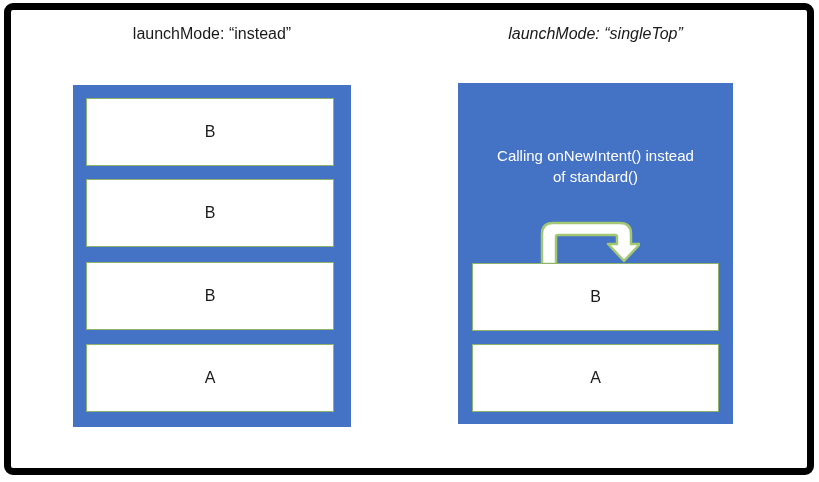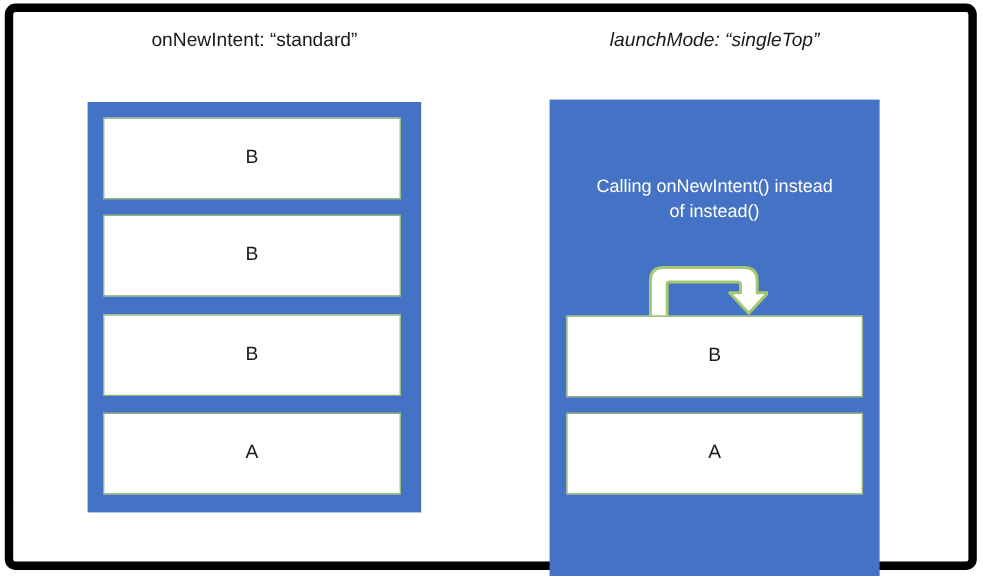--- a/index.html
+++ b/index.html
@@ -15,21 +15,21 @@
     background:transparent;
   }
   .panel-title{
     position:absolute;top:24px;font-size:16px;line-height:19px;
     text-align:center;letter-spacing:0;
   }
   .panel-title.left{left:73px;width:278px;}
   .panel-title.right{left:458px;width:275px;font-style:italic;}
   .stack{position:absolute;background:var(--container-blue,#4472C4);}
   .stack.left{left:73px;top:85px;width:278px;height:342px;}
-  .stack.right{left:458px;top:83px;width:275px;height:397px;}
+  .stack.right{left:458px;top:83px;width:275px;height:341px;}
   .abox{
     position:absolute;background:#fff;
     border:1px solid var(--box-border-green,#8fb36a);
     display:flex;align-items:center;justify-content:center;
     font-size:16px;color:var(--text-black,#1a1a1a);
   }
   .stack.left .abox{left:13px;width:246px;height:66px;}
   .stack.left .abox.b1{top:13px;}
   .stack.left .abox.b2{top:94px;}
   .stack.left .abox.b3{top:177px;}
@@ -51,21 +51,21 @@
     stroke-linejoin:round;
   }
 </style>
 </head>
 <body>
 
 <div class="scene">
 
   <div class="frame"></div>
 
-  <div class="panel-title left">onNewIntent: “standard”</div>
+  <div class="panel-title left">launchMode: “instead”</div>
 
   <div class="panel-title right">launchMode: “singleTop”</div>
 
   <div class="stack left">
     <div class="abox b1">
       <span>B</span>
     </div>
     <div class="abox b2">
       <span>B</span>
     </div>
@@ -73,21 +73,21 @@
       <span>B</span>
     </div>
     <div class="abox a4">
       <span>A</span>
     </div>
   </div>
 
   <div class="stack right">
     <div class="annotation">
       <div>Calling onNewIntent() instead</div>
-      <div>of instead()</div>
+      <div>of standard()</div>
     </div>
 
     <div class="loop-arrow">
       <svg viewBox="0 0 100 44" preserveAspectRatio="none" aria-hidden="true">
         <path d="M2,44 L2,14 Q2,3 13,3 L80,3 Q91,3 91,14 L91,24 L100,24 L84,41 L68,24 L77,24 L77,17 Q77,15 75,15 L18,15 Q16,15 16,17 L16,44 Z"></path>
       </svg>
     </div>
 
     <div class="abox b1">
       <span>B</span>

